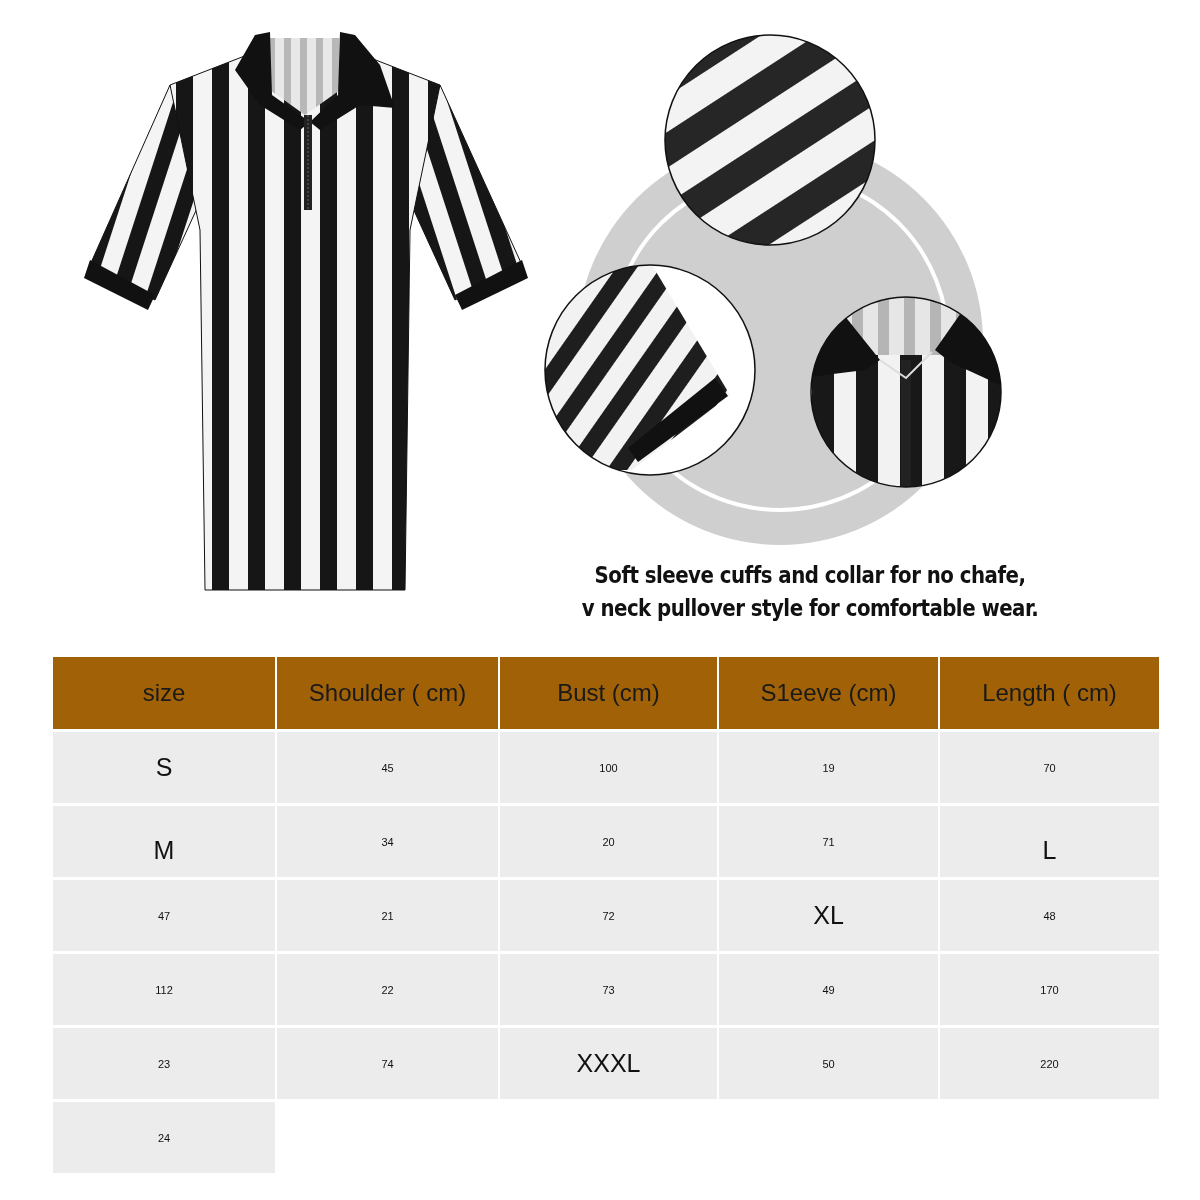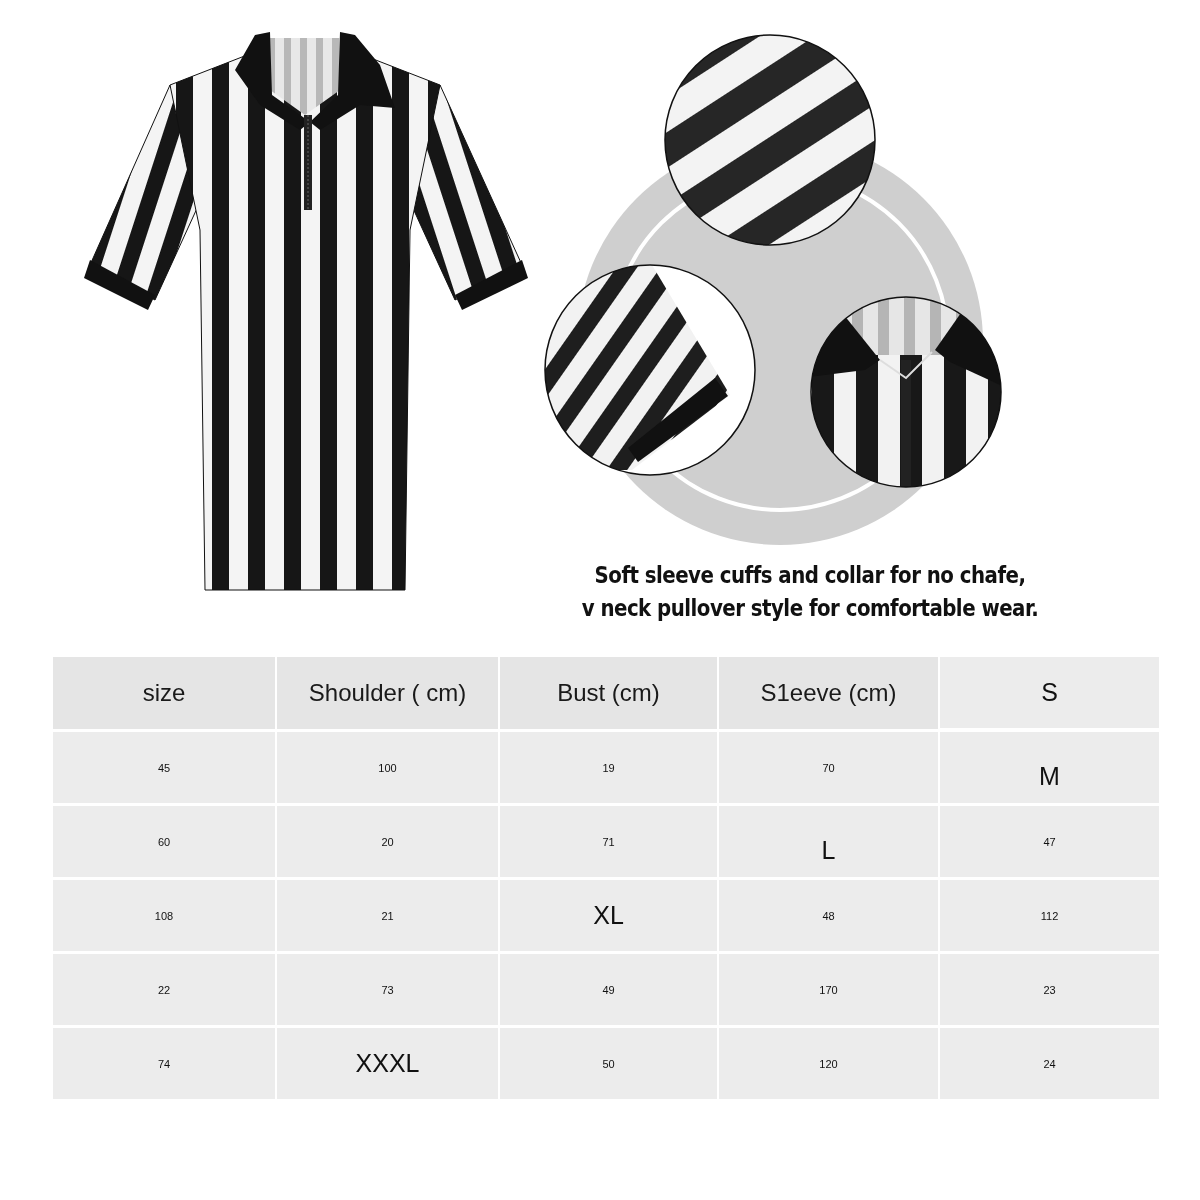--- a/index.html
+++ b/index.html
@@ -25,21 +25,21 @@
     left: 53px; top: 657px; width: 1104px;
     display: grid;
     grid-template-columns: 222px 221px 217px 219px 219px;
     column-gap: 2px; row-gap: 3px;
     background: #ffffff;
   }
   .cell {
     background: #ececec; display: flex; align-items: center; justify-content: center;
     height: 71px; font-size: 11px; color: #111;
   }
-  .hcell { background: #e5e5e5; height: 72px; font-size: 24px; color: #1a1a1a; }
+  .hcell { background: #a16207; height: 72px; font-size: 24px; color: #1a1a1a; }
   .size-cell { font-size: 25px; }
   .r-off-1 { padding-top: 18px; box-sizing: border-box; }
 </style>
 </head>
 <body>
 
 <svg id="shirt" class="abs" viewBox="0 0 490 590" xmlns="http://www.w3.org/2000/svg">
   <defs>
     <pattern id="vstripe" width="36" height="40" patternUnits="userSpaceOnUse" x="8">
       <rect width="36" height="40" fill="#f4f4f4"></rect>
@@ -132,45 +132,46 @@
 </svg>
 
 <div id="cap1" class="abs caption">Soft sleeve cuffs and collar for no chafe,</div>
 <div id="cap2" class="abs caption">v neck pullover style for comfortable wear.</div>
 
 <div id="size-table" class="abs">
   <div class="cell hcell">size</div>
   <div class="cell hcell">Shoulder ( cm)</div>
   <div class="cell hcell">Bust (cm)</div>
   <div class="cell hcell">S1eeve (cm)</div>
+  <div class="cell hcell">Length ( cm)</div>
 
   <div class="cell size-cell">S</div>
   <div class="cell">45</div>
   <div class="cell">100</div>
   <div class="cell">19</div>
   <div class="cell">70</div>
 
   <div class="cell size-cell r-off-1">M</div>
-  <div class="cell">60</div>
+  <div class="cell">34</div>
   <div class="cell">20</div>
   <div class="cell">71</div>
 
   <div class="cell size-cell r-off-1">L</div>
   <div class="cell">47</div>
-  <div class="cell">108</div>
   <div class="cell">21</div>
+  <div class="cell">72</div>
 
   <div class="cell size-cell">XL</div>
   <div class="cell">48</div>
   <div class="cell">112</div>
   <div class="cell">22</div>
   <div class="cell">73</div>
 
   <div class="cell">49</div>
   <div class="cell">170</div>
   <div class="cell">23</div>
   <div class="cell">74</div>
 
   <div class="cell size-cell">XXXL</div>
   <div class="cell">50</div>
-  <div class="cell">120</div>
+  <div class="cell">220</div>
   <div class="cell">24</div>
 </div>
 
 </body></html>

